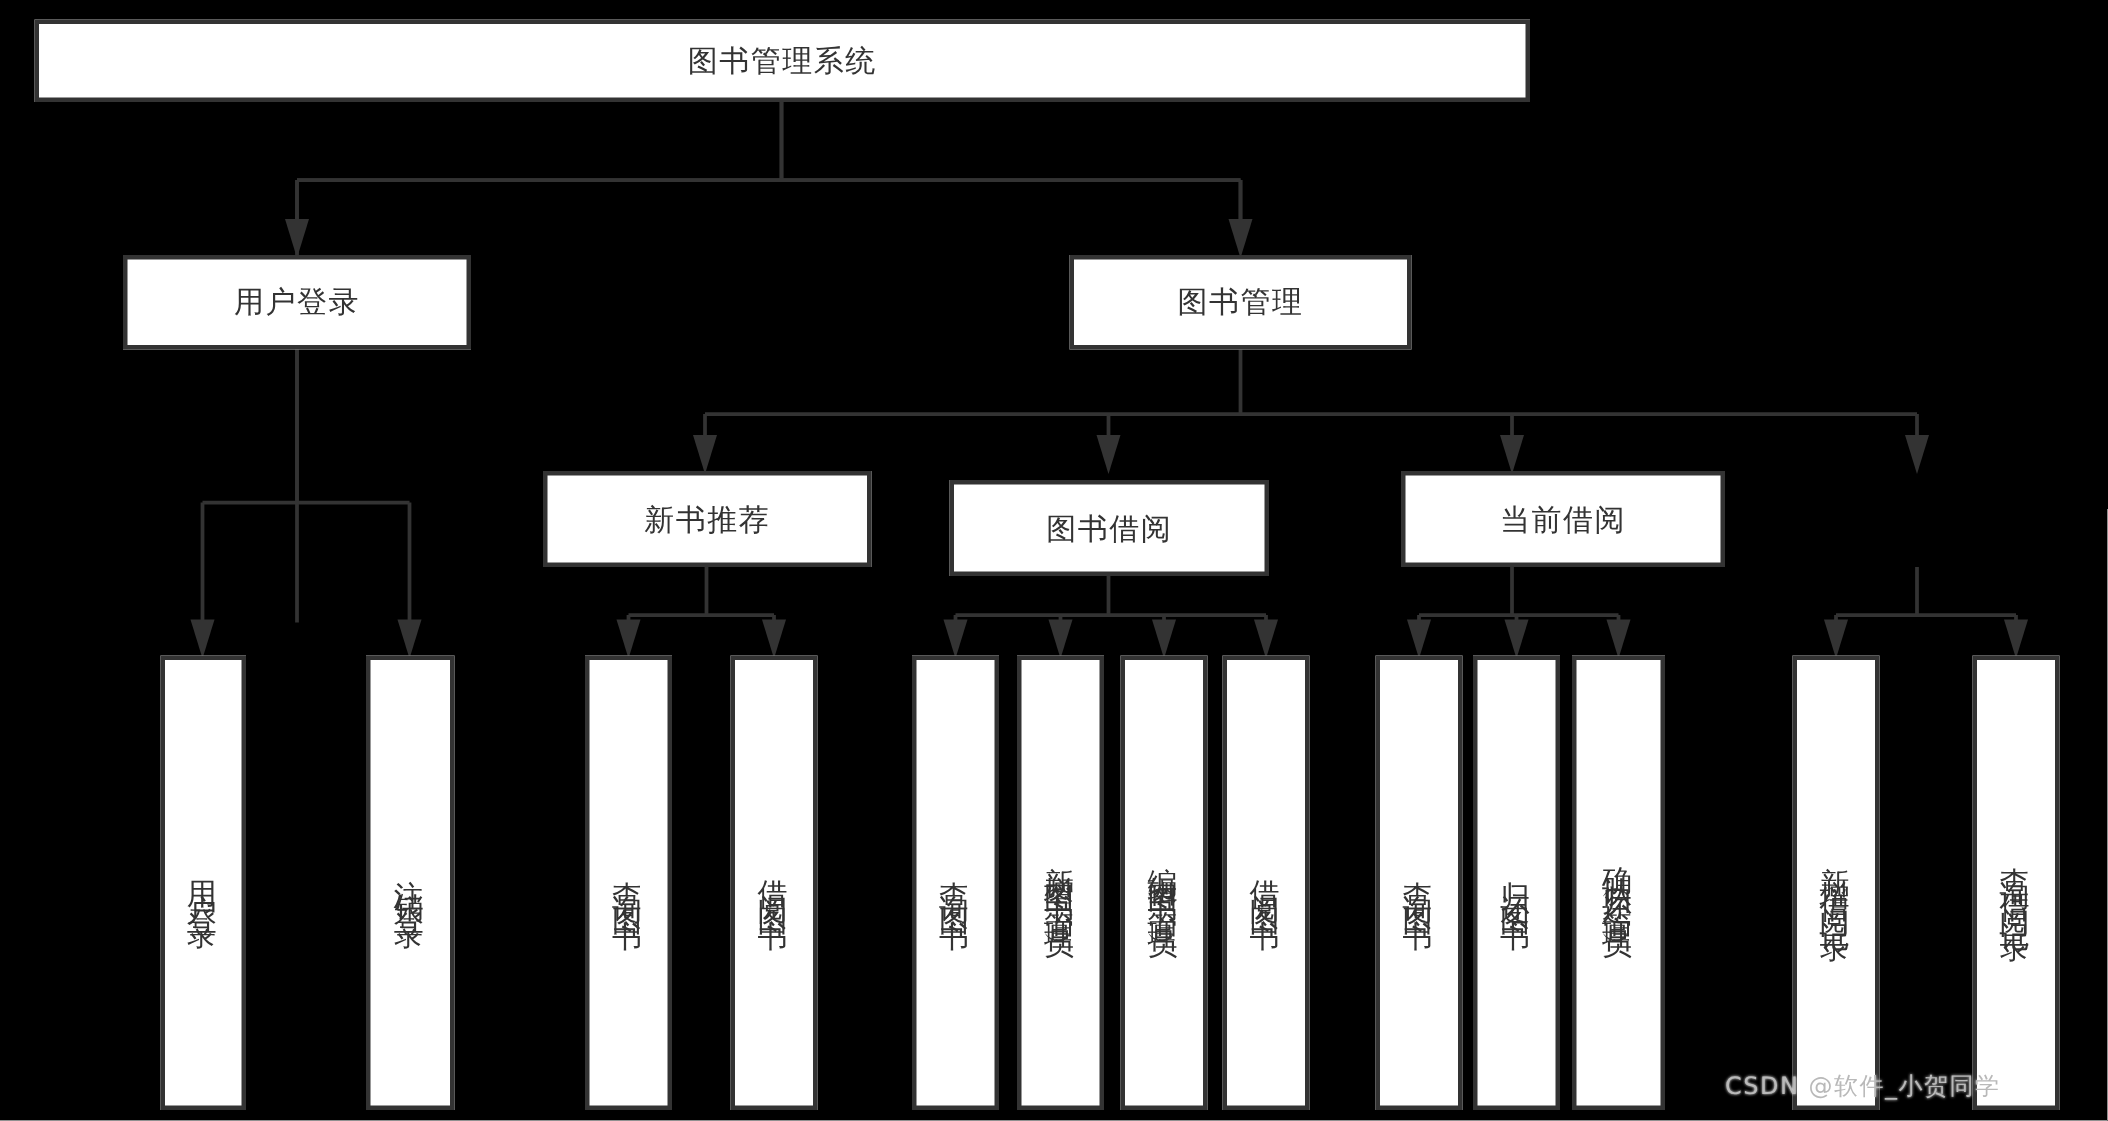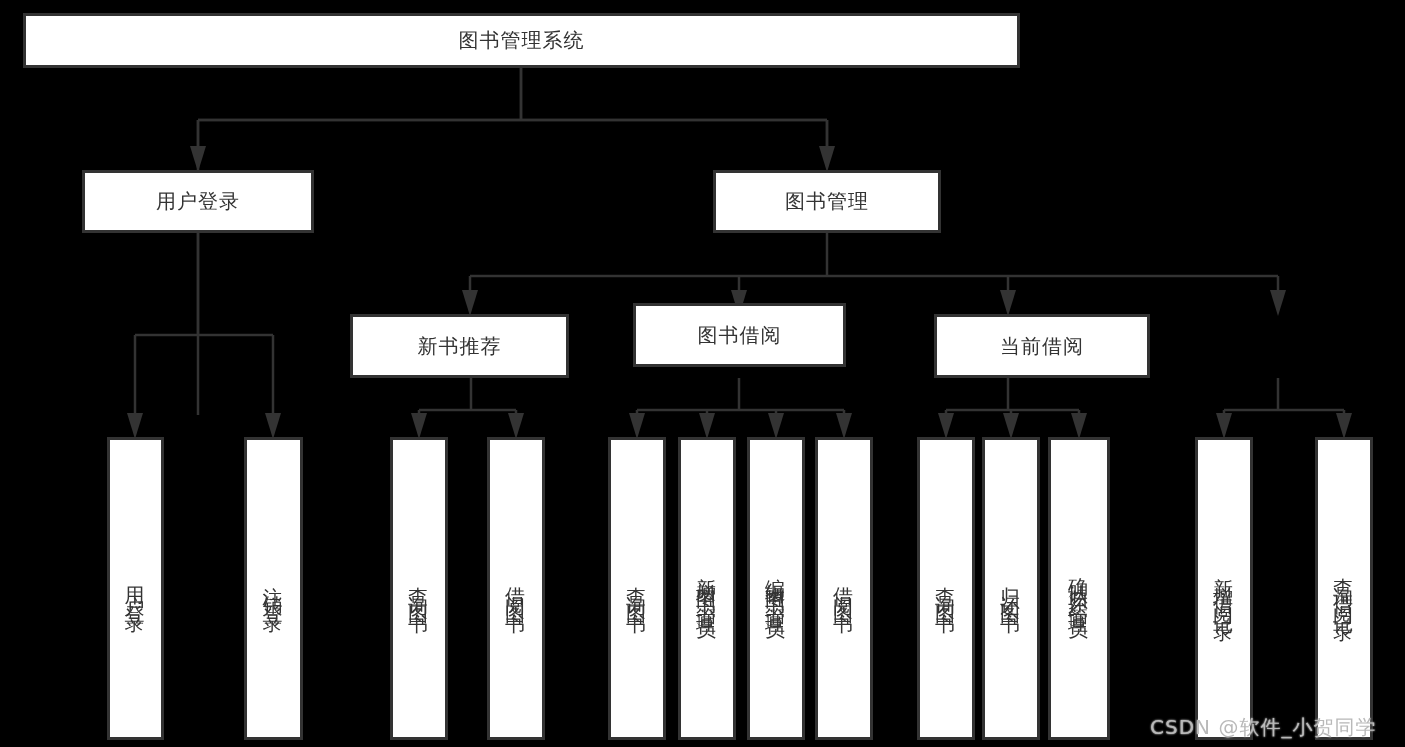--- a/index.html
+++ b/index.html
@@ -53,21 +53,21 @@
     letter-spacing: 9px;
     color: #333333;
     z-index: 2;
     top: 437px;
     height: 303px;
   }
   .watermark {
     position: absolute;
     left: 1150px;
     top: 714px;
-    font-size: 20px;
+    font-size: 16px;
     letter-spacing: 1px;
     color: #b9b9b9;
     z-index: 5;
     white-space: nowrap;
     text-shadow: 0 0 2px #ffffff;
   }
 </style>
 </head>
 <body>
 
@@ -148,24 +148,24 @@
     <span>图书管理系统</span>
   </div>
 
   <div class="hnode" style="left:82px; top:170px; width:232px; height:63px;">
     <span>用户登录</span>
   </div>
   <div class="hnode" style="left:713px; top:170px; width:228px; height:63px;">
     <span>图书管理</span>
   </div>
 
-  <div class="hnode" style="left:350px; top:314px; width:219px; height:64px;">
+  <div class="hnode" style="left:362px; top:314px; width:219px; height:64px;">
     <span>新书推荐</span>
   </div>
-  <div class="hnode" style="left:633px; top:303px; width:213px; height:64px;">
+  <div class="hnode" style="left:633px; top:320px; width:213px; height:64px;">
     <span>图书借阅</span>
   </div>
   <div class="hnode" style="left:934px; top:314px; width:216px; height:64px;">
     <span>当前借阅</span>
   </div>
 
   <div class="vnode" style="left:107px; width:57px;">
     <span>用户登录</span>
   </div>
   <div class="vnode" style="left:244px; width:59px;">

